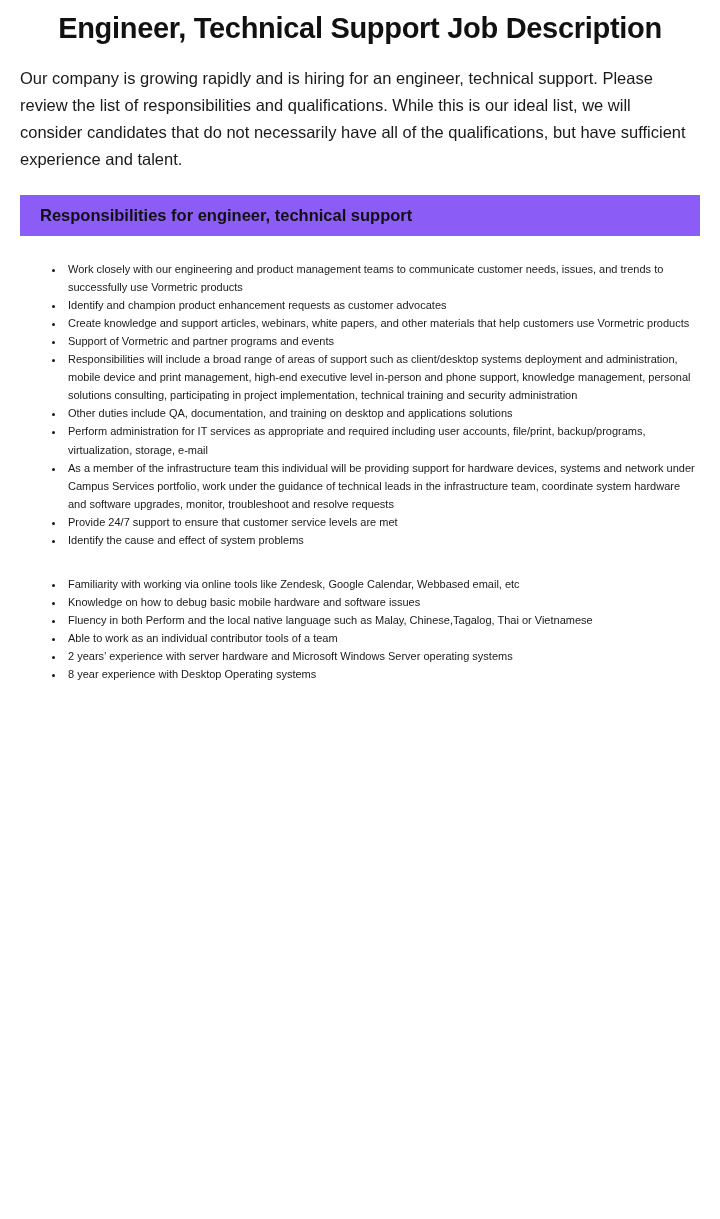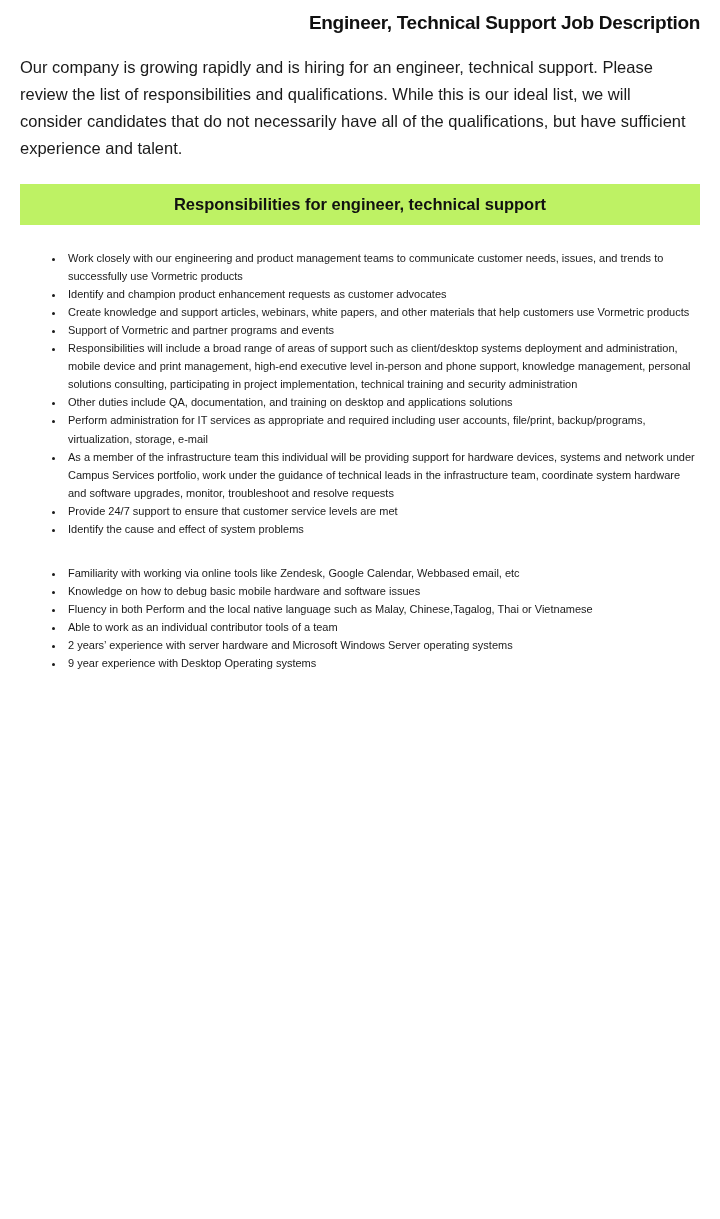--- a/index.html
+++ b/index.html
@@ -9,40 +9,39 @@
   }
   .page {
     width: 720px;
     min-height: 1219px;
     box-sizing: border-box;
     padding: 6px 20px 20px 20px;
     color: #1a1a1a;
     font-family: "Liberation Sans", "DejaVu Sans", sans-serif;
   }
   .page-title {
-    font-size: 19px;
+    font-size: 29px;
     font-weight: 700;
     letter-spacing: -0.3px;
-    text-align: right;
+    text-align: center;
     margin: 6px 0 20px 0;
     color: #111111;
   }
   .intro {
     font-size: 16.5px;
     line-height: 1.64;
     margin: 0 4px 22px 0;
   }
   .section-header {
-    background: #bef264;
+    background: #8b5cf6;
     font-size: 16.5px;
     font-weight: 700;
     padding: 11px 20px;
     margin: 0 0 24px 0;
     color: #111111;
-    text-align: center;
   }
   ul.bullet-list {
     margin: 0 0 26px 0;
     padding: 0 0 0 45px;
     font-size: 11px;
     line-height: 1.64;
     list-style-type: disc;
   }
   ul.bullet-list li {
     padding-left: 3px;
@@ -75,16 +74,16 @@
     <li>Identify the cause and effect of system problems</li>
   </ul>
 
 
   <ul class="bullet-list">
     <li>Familiarity with working via online tools like Zendesk, Google Calendar, Webbased email, etc</li>
     <li>Knowledge on how to debug basic mobile hardware and software issues</li>
     <li>Fluency in both Perform and the local native language such as Malay, Chinese,Tagalog, Thai or Vietnamese</li>
     <li>Able to work as an individual contributor tools of a team</li>
     <li>2 years’ experience with server hardware and Microsoft Windows Server operating systems</li>
-    <li>9 year experience with Desktop Operating systems</li>
+    <li>8 year experience with Desktop Operating systems</li>
   </ul>
 
 </main>
 
 </body></html>

